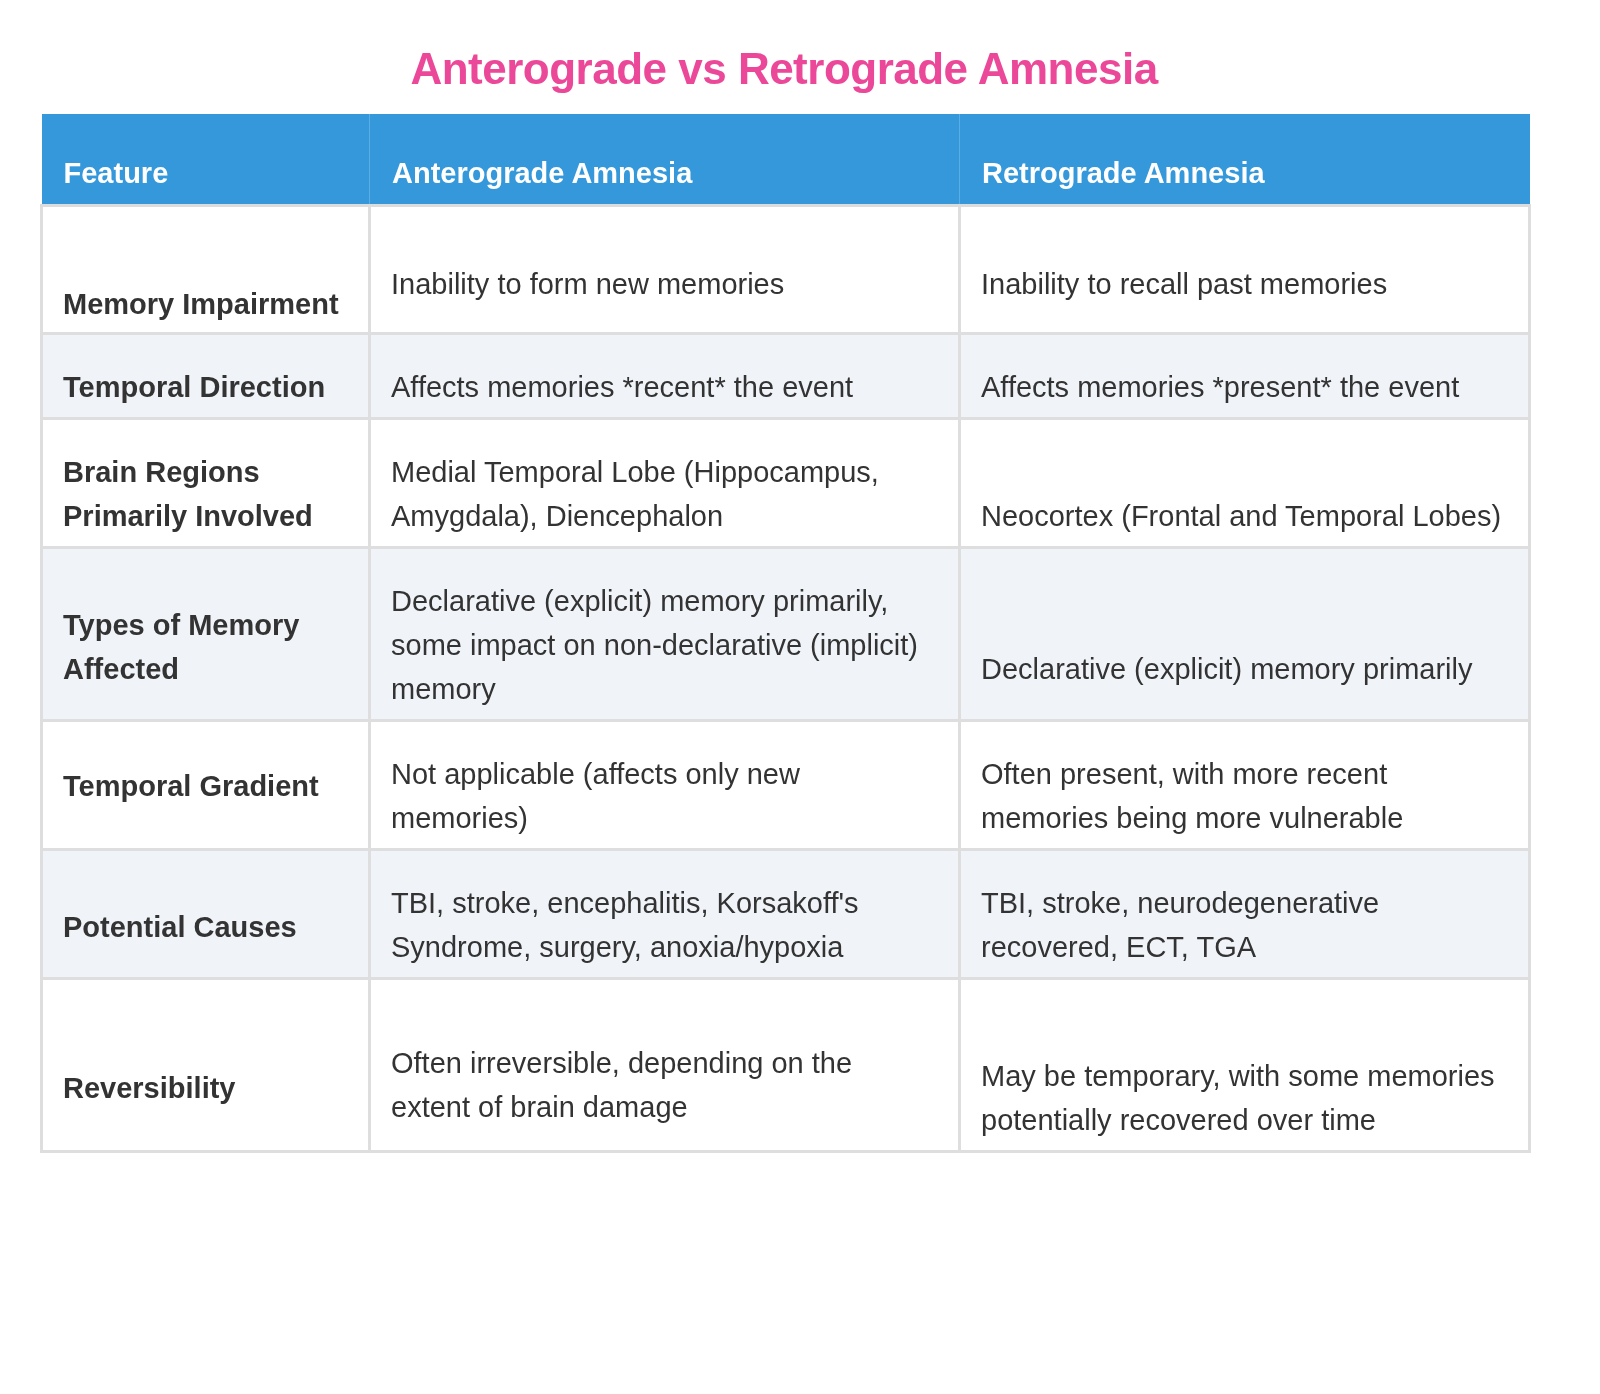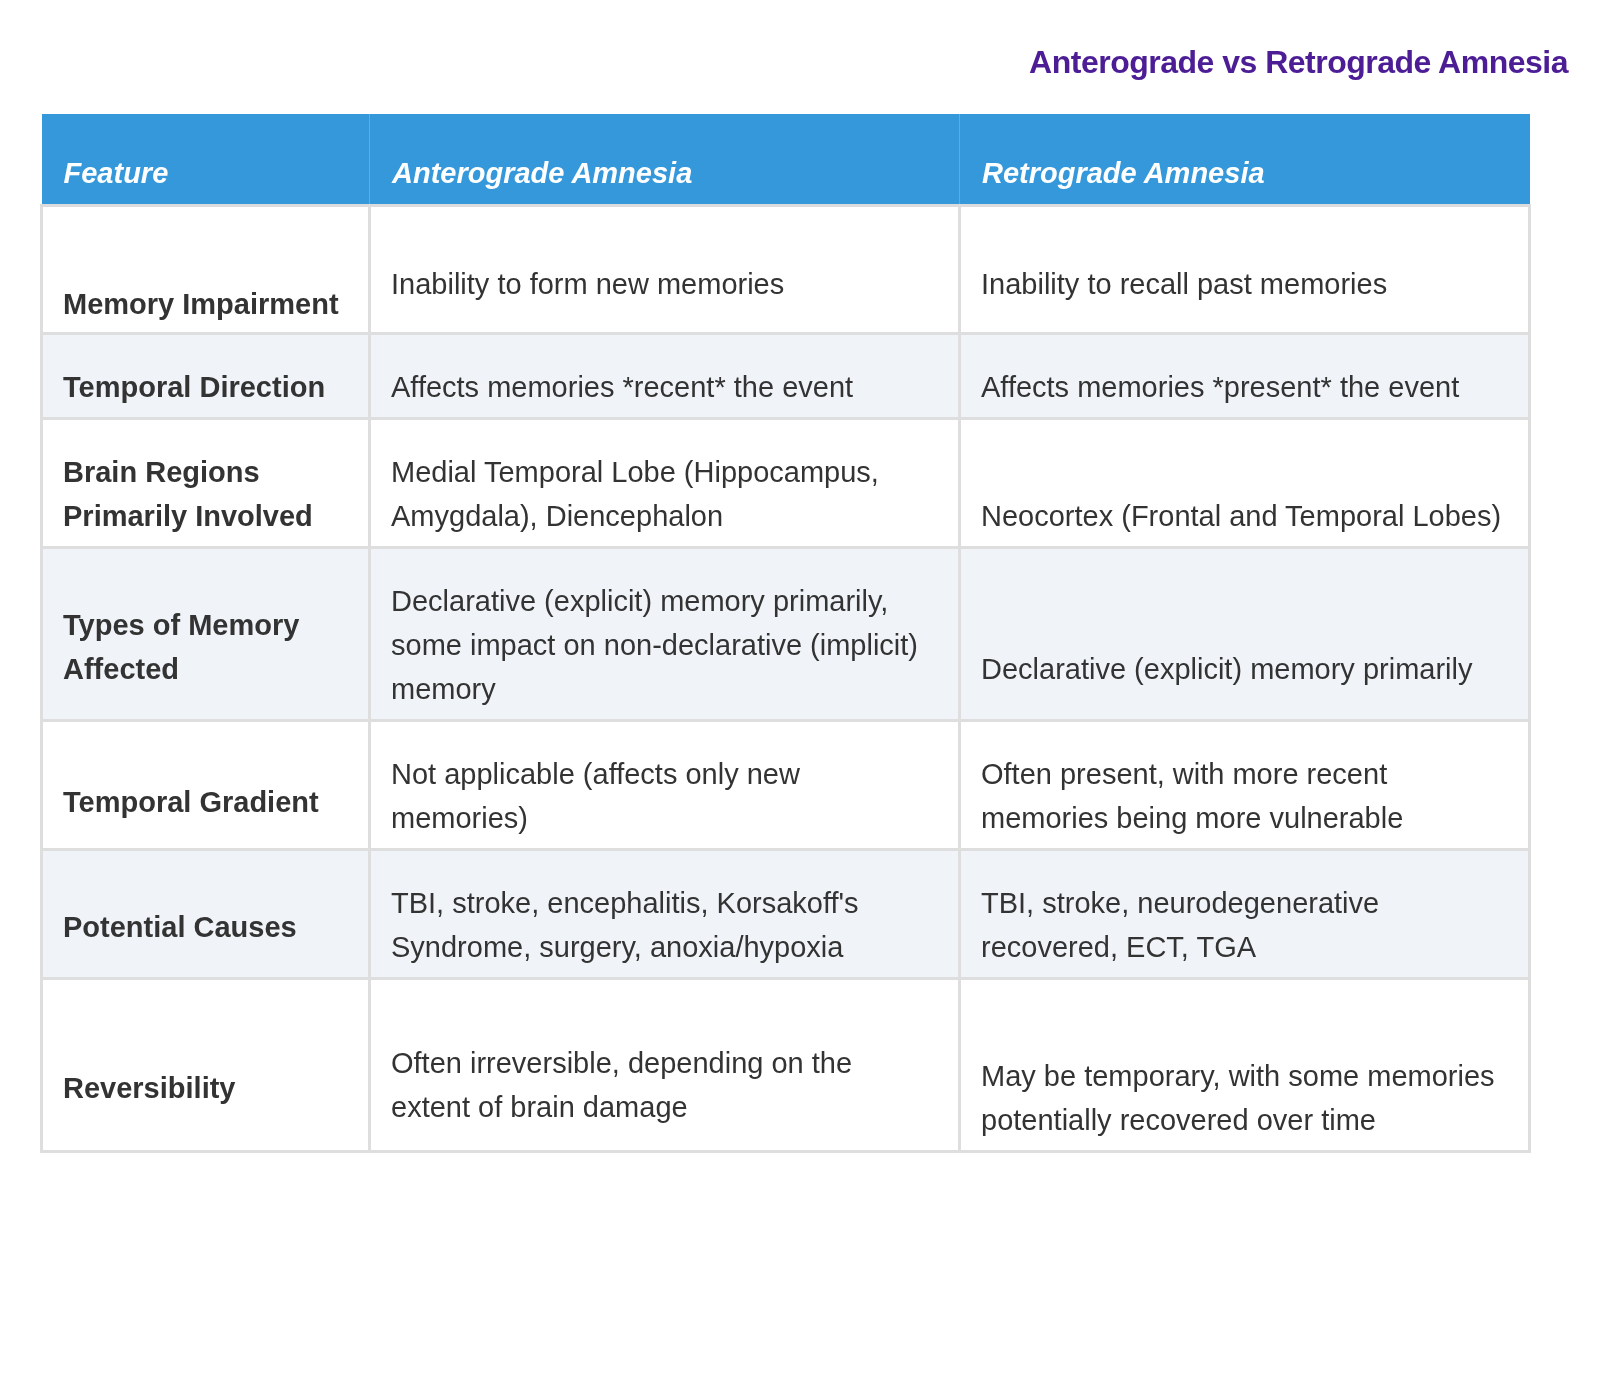--- a/index.html
+++ b/index.html
@@ -1,32 +1,32 @@
 <!DOCTYPE html>
 <html><head>
 <meta charset="utf-8">
 <style>
   html, body { margin: 0; padding: 0; background: #ffffff; }
   body { width: 1600px; height: 1394px; position: relative; font-family: "Liberation Sans", sans-serif; }
   .title {
     position: absolute; left: 0; top: 44px; width: 1568px;
-    text-align: right; font-size: 32px; font-weight: 700; color: #4c1d95;
+    text-align: center; font-size: 44px; font-weight: 700; color: #ec4899;
     font-family: "Liberation Sans", sans-serif; letter-spacing: -0.5px;
   }
   table {
     position: absolute; left: 40px; top: 114px; width: 1488px;
     border-collapse: collapse; table-layout: fixed;
   }
   col.c1 { width: 328px; }
   col.c2 { width: 590px; }
   col.c3 { width: 570px; }
   th {
     background: #3498db; color: #ffffff; font-size: 29px; font-weight: 700;
     text-align: left; vertical-align: bottom; padding: 0 22px 14px 22px; height: 76px;
-    border-right: 1px solid #5aaee6; border-bottom: 3px solid #dcdcdc; font-style: italic;
+    border-right: 1px solid #5aaee6; border-bottom: 3px solid #dcdcdc;
   }
   th:last-child { border-right: none; }
   td {
     font-size: 29px; color: #333333; line-height: 44px; vertical-align: bottom;
     padding: 15px 20px 8px 20px; border: 3px solid #dedede;
   }
   td.feat { font-weight: 700; padding-left: 20px; }
   tr.odd td { background: #ffffff; }
   tr.even td { background: #f0f4f9; }
 </style>
@@ -63,21 +63,21 @@
       <td class="feat">Brain Regions Primarily Involved</td>
       <td>Medial Temporal Lobe (Hippocampus, Amygdala), Diencephalon</td>
       <td>Neocortex (Frontal and Temporal Lobes)</td>
     </tr>
     <tr class="even" style="height:173px">
       <td class="feat" style="padding-bottom:28px">Types of Memory Affected</td>
       <td>Declarative (explicit) memory primarily, some impact on non-declarative (implicit) memory</td>
       <td style="padding-bottom:28px">Declarative (explicit) memory primarily</td>
     </tr>
     <tr class="odd" style="height:129px">
-      <td class="feat" style="padding-bottom:24px">Temporal Gradient</td>
+      <td class="feat" style="padding-bottom:40px">Temporal Gradient</td>
       <td>Not applicable (affects only new memories)</td>
       <td>Often present, with more recent memories being more vulnerable</td>
     </tr>
     <tr class="even" style="height:129px">
       <td class="feat" style="padding-bottom:28px">Potential Causes</td>
       <td>TBI, stroke, encephalitis, Korsakoff's Syndrome, surgery, anoxia/hypoxia</td>
       <td>TBI, stroke, neurodegenerative recovered, ECT, TGA</td>
     </tr>
     <tr class="odd" style="height:173px">
       <td class="feat" style="padding-bottom:40px">Reversibility</td>

